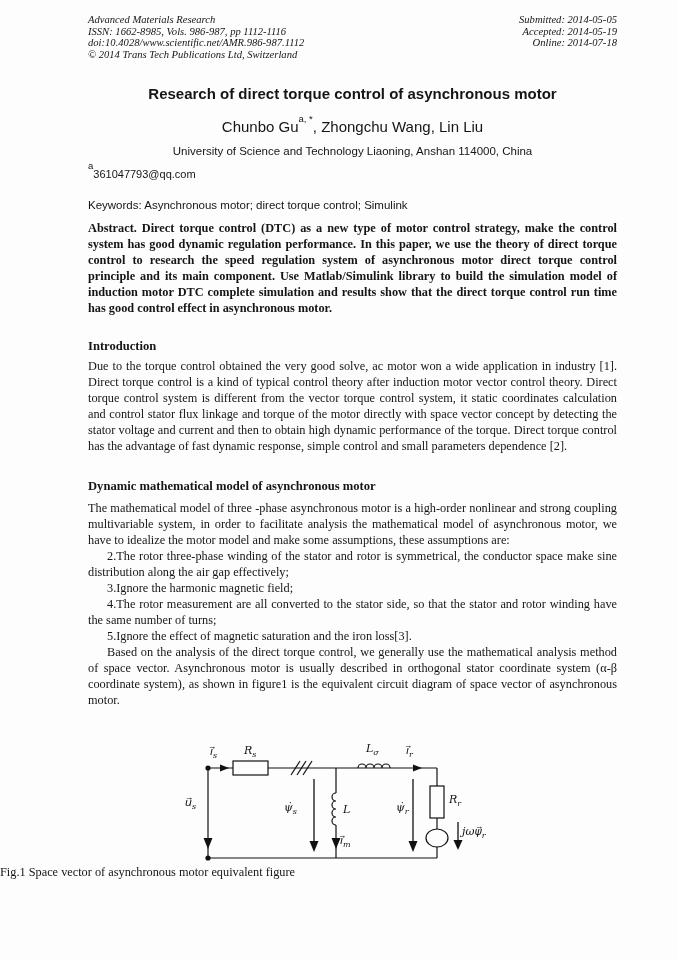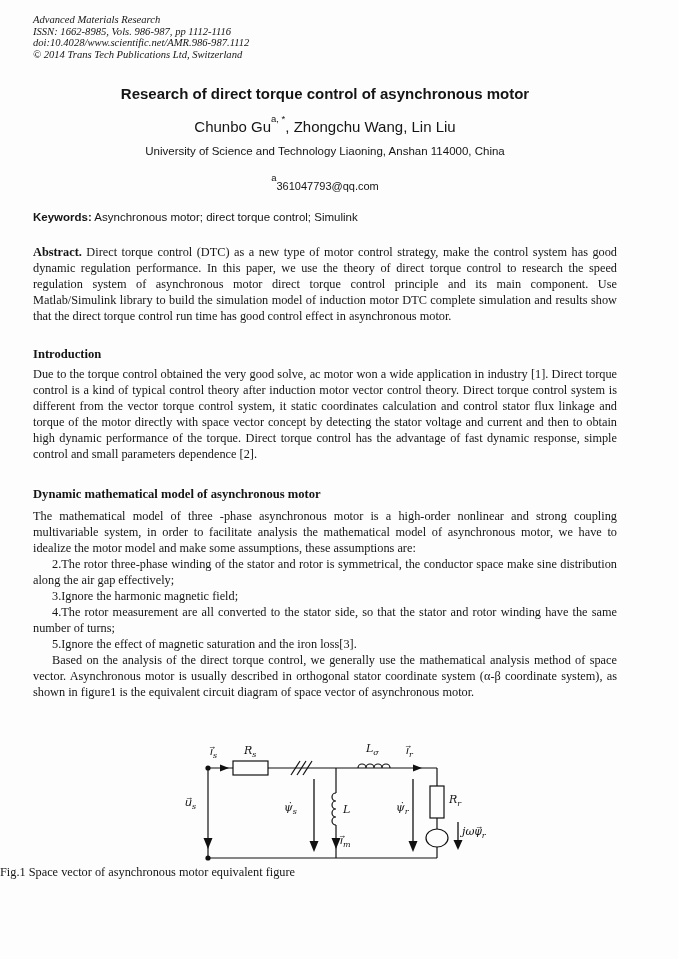--- a/index.html
+++ b/index.html
@@ -1,45 +1,45 @@
 <!DOCTYPE html>
 <html><head>
 <meta charset="utf-8">
 <style>
   html,body { margin:0; padding:0; background:#e9e9e9; }
   .page {
     position:relative; width:678px; height:959px; margin:0 auto;
     background:#fdfdfd; color:#151515; overflow:hidden;
     font-family:"Liberation Serif", serif;
   }
-  .content { padding:14px 61px 0 33px; }
+  .content { padding:14px 61px 0 88px; }
 
   
   .pub-header { display:flex; justify-content:space-between;
     font:italic 10.6px/11.6px "Liberation Serif", serif; }
   .pub-right { text-align:right; }
 
   
   .title { margin:24px 0 0; text-align:center;
     font:bold 15px/19px "Liberation Sans", sans-serif; }
   .authors { margin-top:10px; text-align:center;
     font:15px/20px "Liberation Sans", sans-serif; }
   .authors sup, .email sup { font-size:9.5px; position:relative; top:-0.45em; }
   .affiliation { margin-top:7px; text-align:center;
     font:11.5px/15px "Liberation Sans", sans-serif; }
-  .email { margin-top:16px; text-align:center;
+  .email { margin-top:4px; 
     font:11px/14px "Liberation Sans", sans-serif; }
 
   .keywords { margin:17px 0 0;
     font:11.5px/15px "Liberation Sans", sans-serif; }
-  .keywords b { font-weight:bold; }
+  .keywords b { font-weight:normal; }
 
   .body { margin:0; font:12.3px/16px "Liberation Serif", serif;
     text-align:justify; }
-  .abstract { margin-top:19px; }
+  .abstract { margin-top:7px;font-weight:bold; }
   .indent { text-indent:19px; }
 
   h2 { font:bold 12.6px/16px "Liberation Serif", serif; margin:22px 0 4px; }
   h2.model-heading { margin-top:24px; margin-bottom:6px; }
 
   
   .figure { position:absolute; left:170px; top:737px; width:350px; height:130px; }
   .figure svg { display:block; }
   .fig-caption { position:absolute; left:0; top:864px; width:678px;
     text-align:left; font:12.3px/16px "Liberation Serif", serif; }
@@ -56,20 +56,25 @@
 
 <div class="page">
   <div class="content">
 
     <div class="pub-header">
       <div class="pub-left">
         <div>Advanced Materials Research</div>
         <div>ISSN: 1662-8985, Vols. 986-987, pp 1112-1116</div>
         <div>doi:10.4028/www.scientific.net/AMR.986-987.1112</div>
         <div>© 2014 Trans Tech Publications Ltd, Switzerland</div>
+      </div>
+      <div class="pub-right">
+        <div>Submitted: 2014-05-05</div>
+        <div>Accepted: 2014-05-19</div>
+        <div>Online: 2014-07-18</div>
       </div>
     </div>
 
     <h1 class="title">Research of direct torque control of asynchronous motor</h1>
 
     <div class="authors"><span>Chunbo Gu</span><sup>a, *</sup><span>, Zhongchu Wang, Lin Liu</span></div>
 
     <div class="affiliation">University of Science and Technology Liaoning, Anshan 114000, China</div>
 
     <div class="email"><sup>a</sup><span>361047793@qq.com</span></div>

